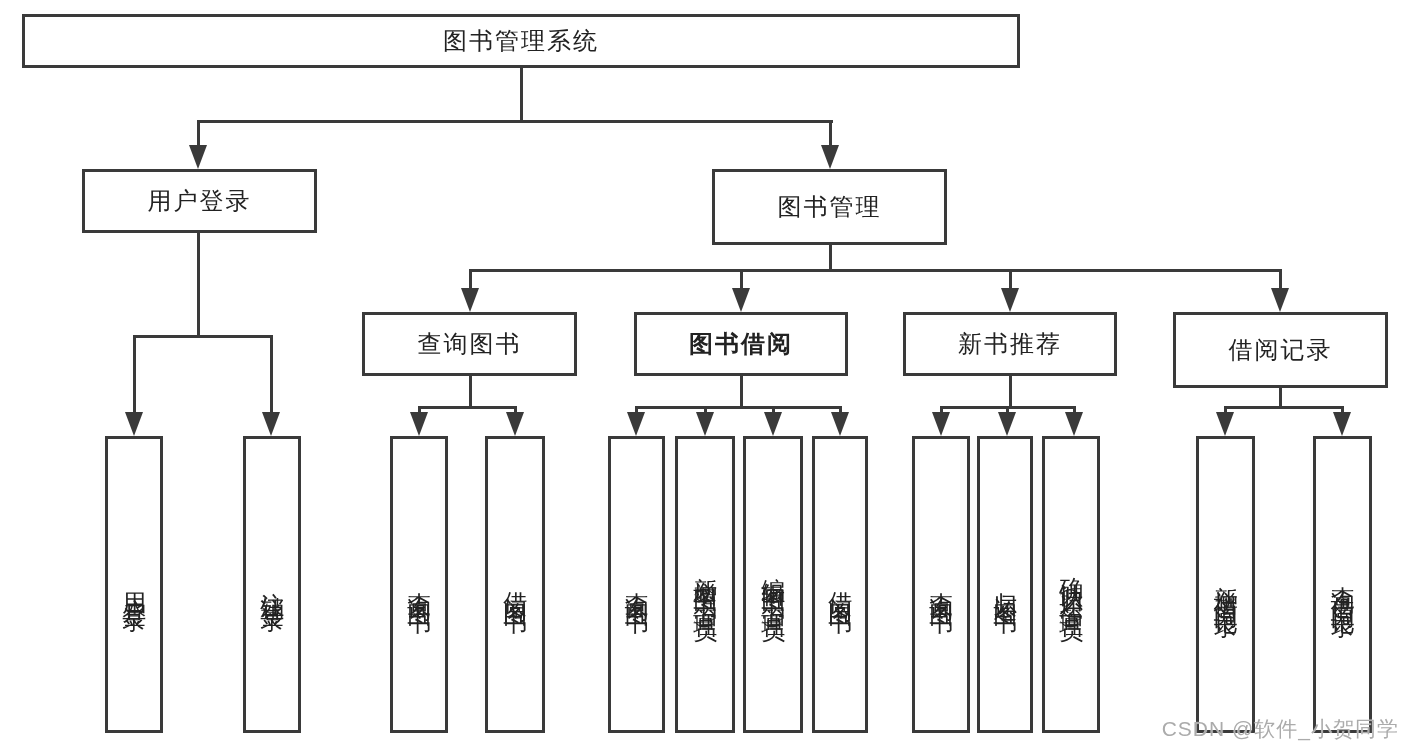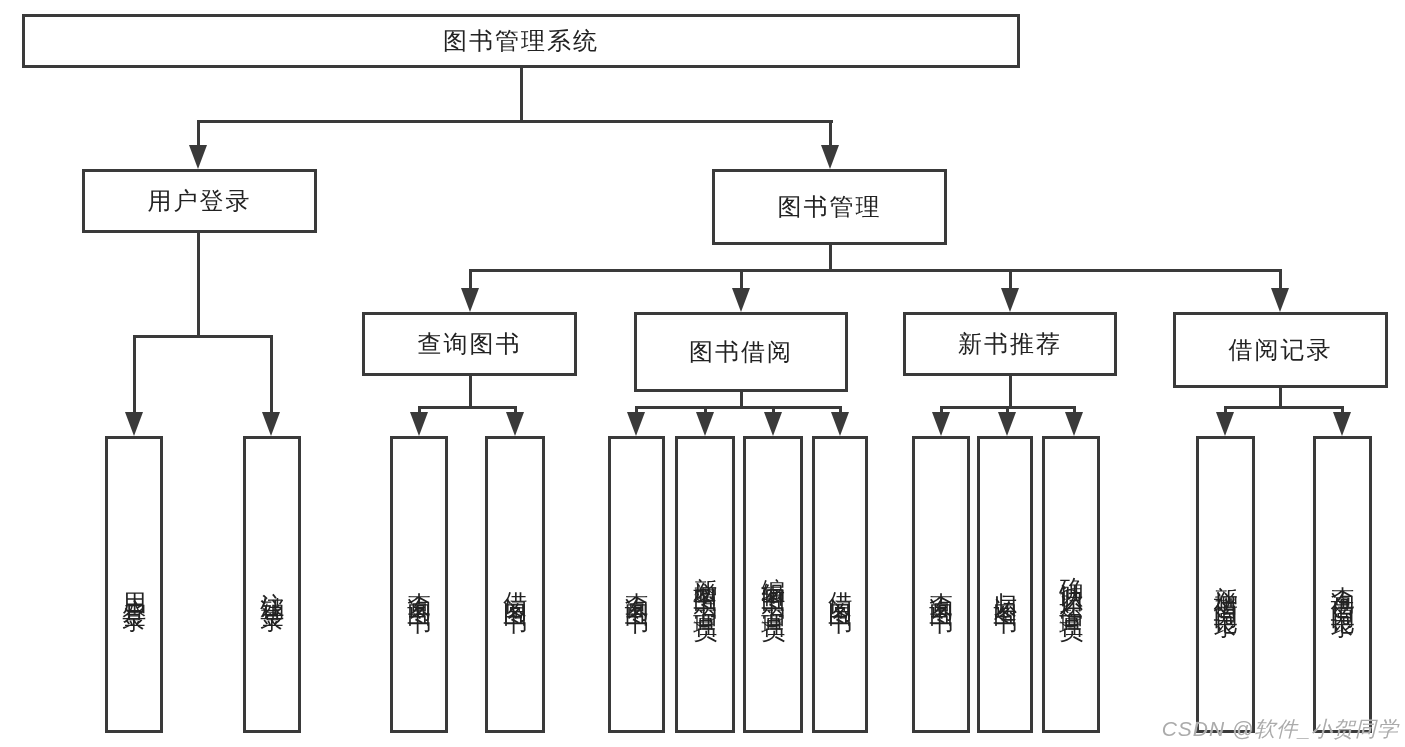--- a/index.html
+++ b/index.html
@@ -25,21 +25,20 @@
   .hline{position:absolute;height:3px;background:#3a3a3a;z-index:1;}
   .arrow{
     position:absolute;width:0;height:0;z-index:1;
     border-left:9px solid transparent;border-right:9px solid transparent;
     border-top:24px solid #3a3a3a;
   }
   .watermark{
     position:absolute;right:6px;bottom:4px;z-index:3;
     font-size:21px;color:#ababab;letter-spacing:1px;
     text-shadow:0 0 1px #ffffff;
-    font-style:italic;
   }
 </style>
 </head>
 <body>
 
 <div id="canvas">
 
   <div class="box" style="left:22px;top:14px;width:998px;height:54px;">
     <span>图书管理系统</span>
   </div>
@@ -72,21 +71,21 @@
   <div class="vline" style="left:740px;top:269px;height:22px;"></div>
   <div class="arrow" style="left:732px;top:288px;"></div>
   <div class="vline" style="left:1009px;top:269px;height:22px;"></div>
   <div class="arrow" style="left:1001px;top:288px;"></div>
   <div class="vline" style="left:1279px;top:269px;height:22px;"></div>
   <div class="arrow" style="left:1271px;top:288px;"></div>
 
   <div class="box" style="left:362px;top:312px;width:215px;height:64px;">
     <span>查询图书</span>
   </div>
-  <div class="box" style="left:634px;top:312px;width:214px;height:80px;">
+  <div class="box" style="left:634px;top:312px;width:214px;height:64px;font-weight:bold;">
     <span>图书借阅</span>
   </div>
   <div class="box" style="left:903px;top:312px;width:214px;height:64px;">
     <span>新书推荐</span>
   </div>
   <div class="box" style="left:1173px;top:312px;width:215px;height:76px;">
     <span>借阅记录</span>
   </div>
 
   <div class="vline" style="left:469px;top:376px;height:33px;"></div>

